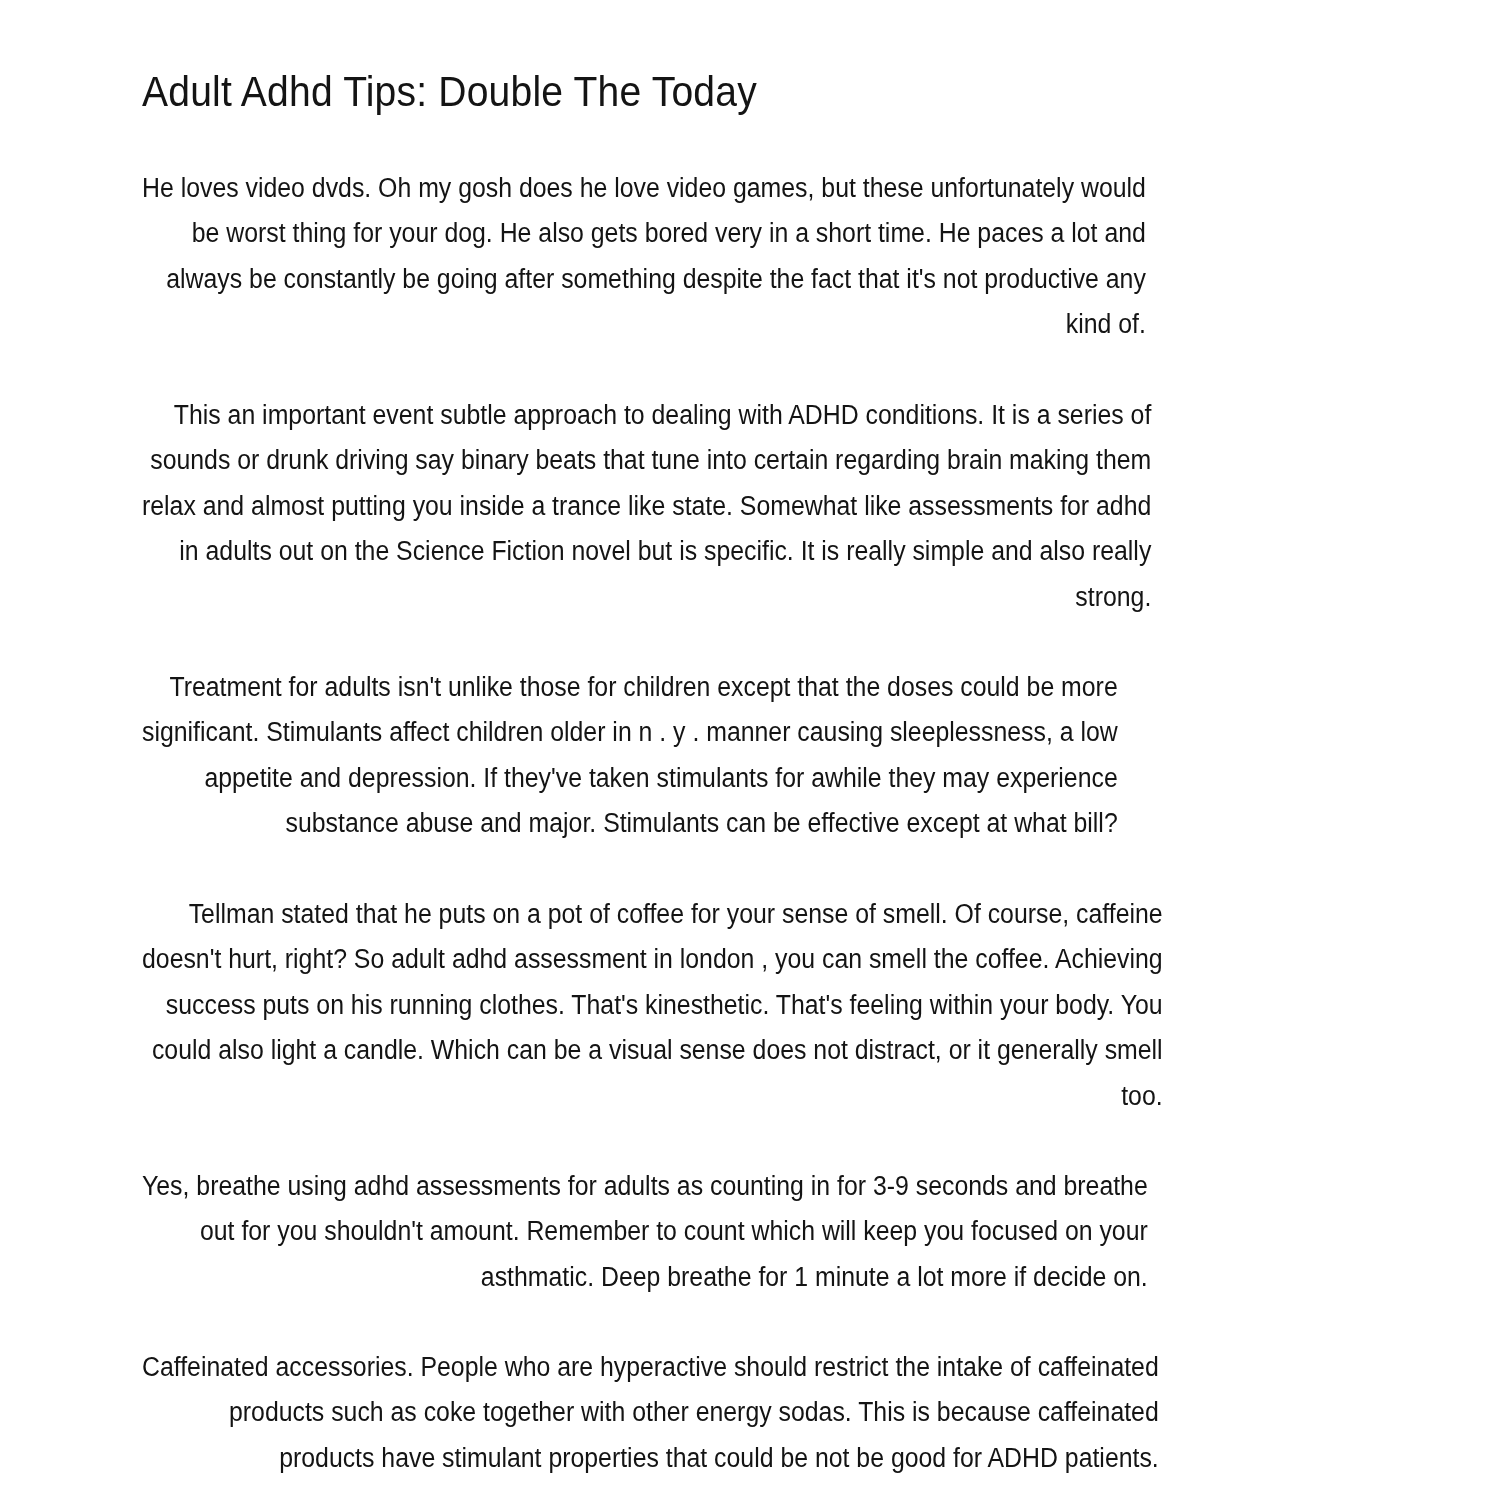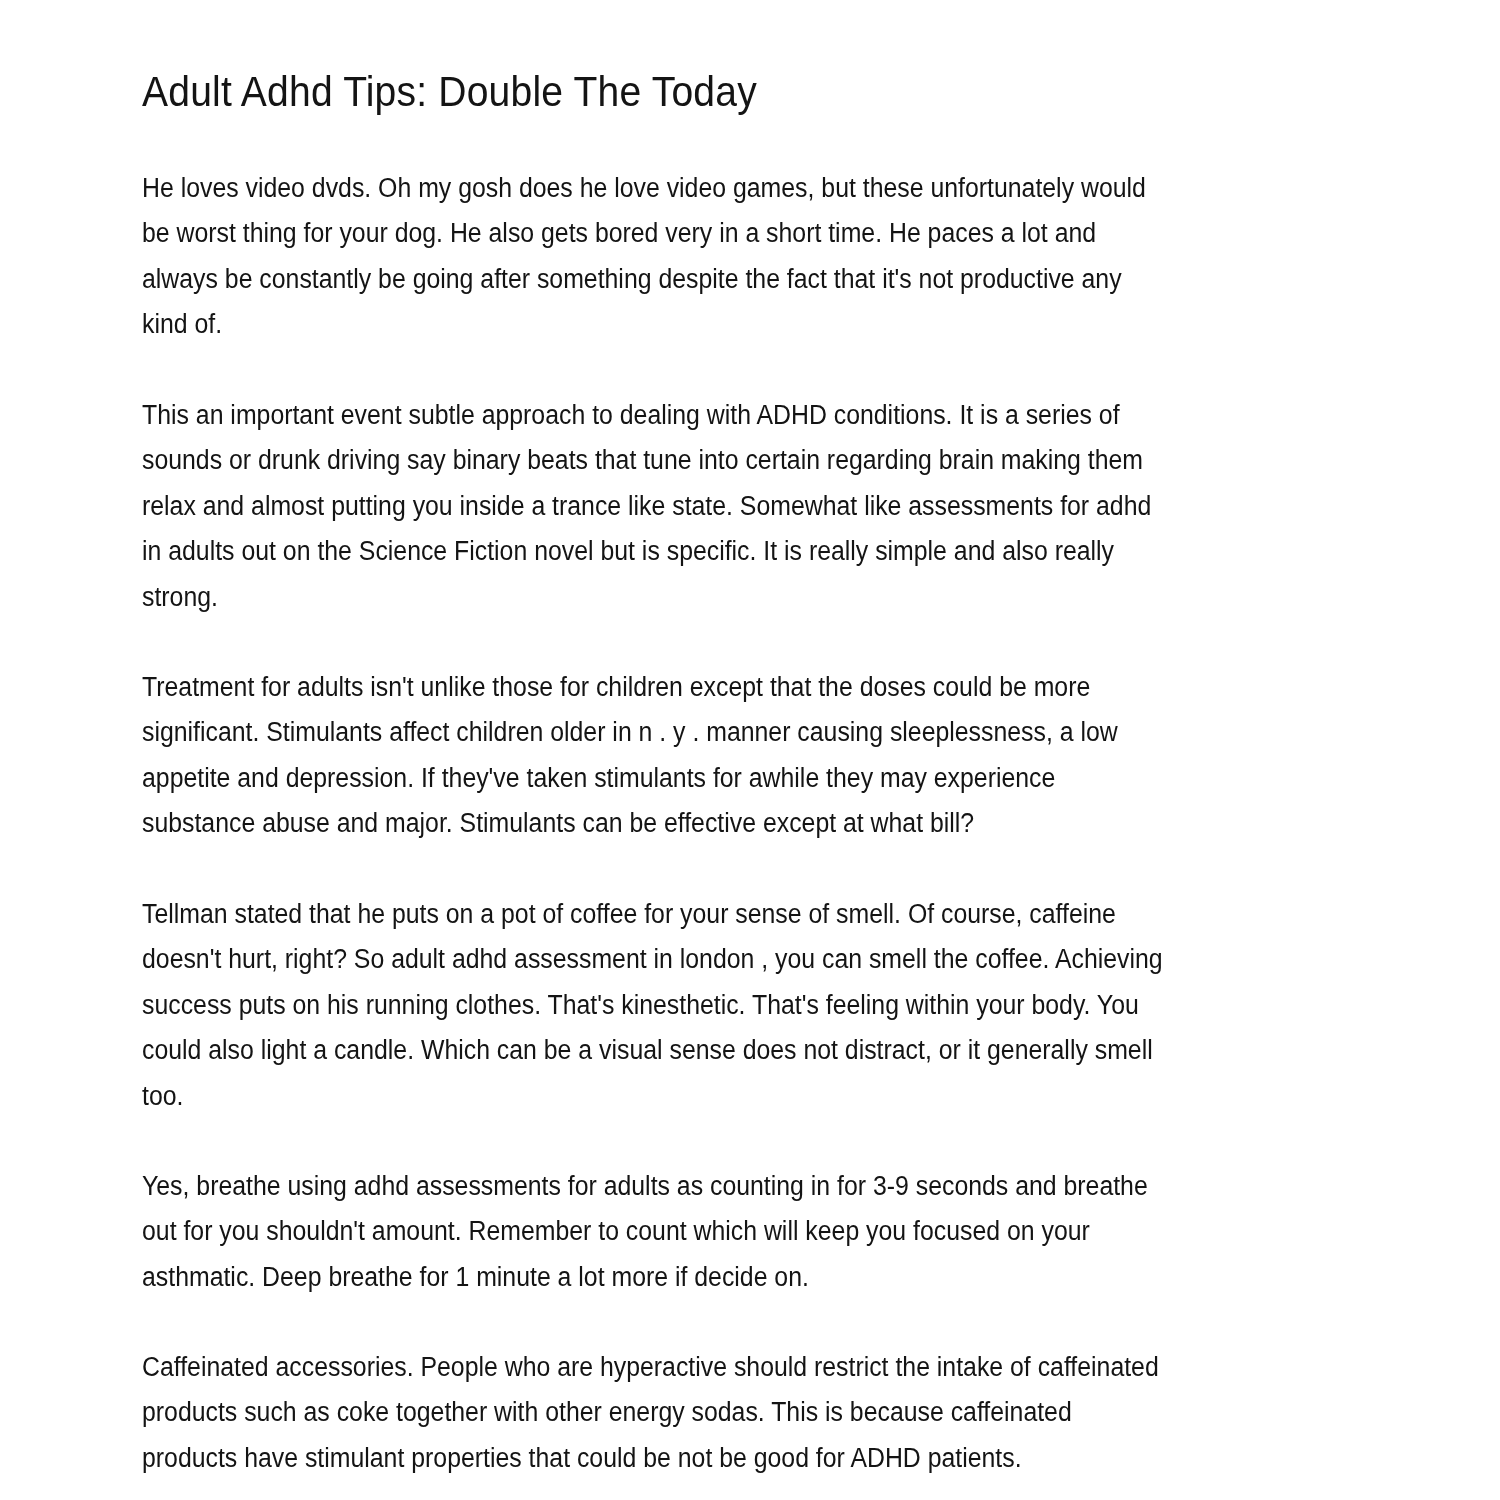--- a/index.html
+++ b/index.html
@@ -31,20 +31,21 @@
       margin: 0;
       white-space: nowrap;
       letter-spacing: 0.2px;
       transform: scaleX(0.93);
       transform-origin: left top;
     }
     .para {
       position: absolute;
       left: 126px;
       margin: 0;
+      text-align: right;
     }
     .line {
       display: block;
       font-size: 27px;
       height: 45.4px;
       line-height: 45.4px;
       white-space: nowrap;
       transform: scaleX(0.92);
       transform-origin: left center;
     }

